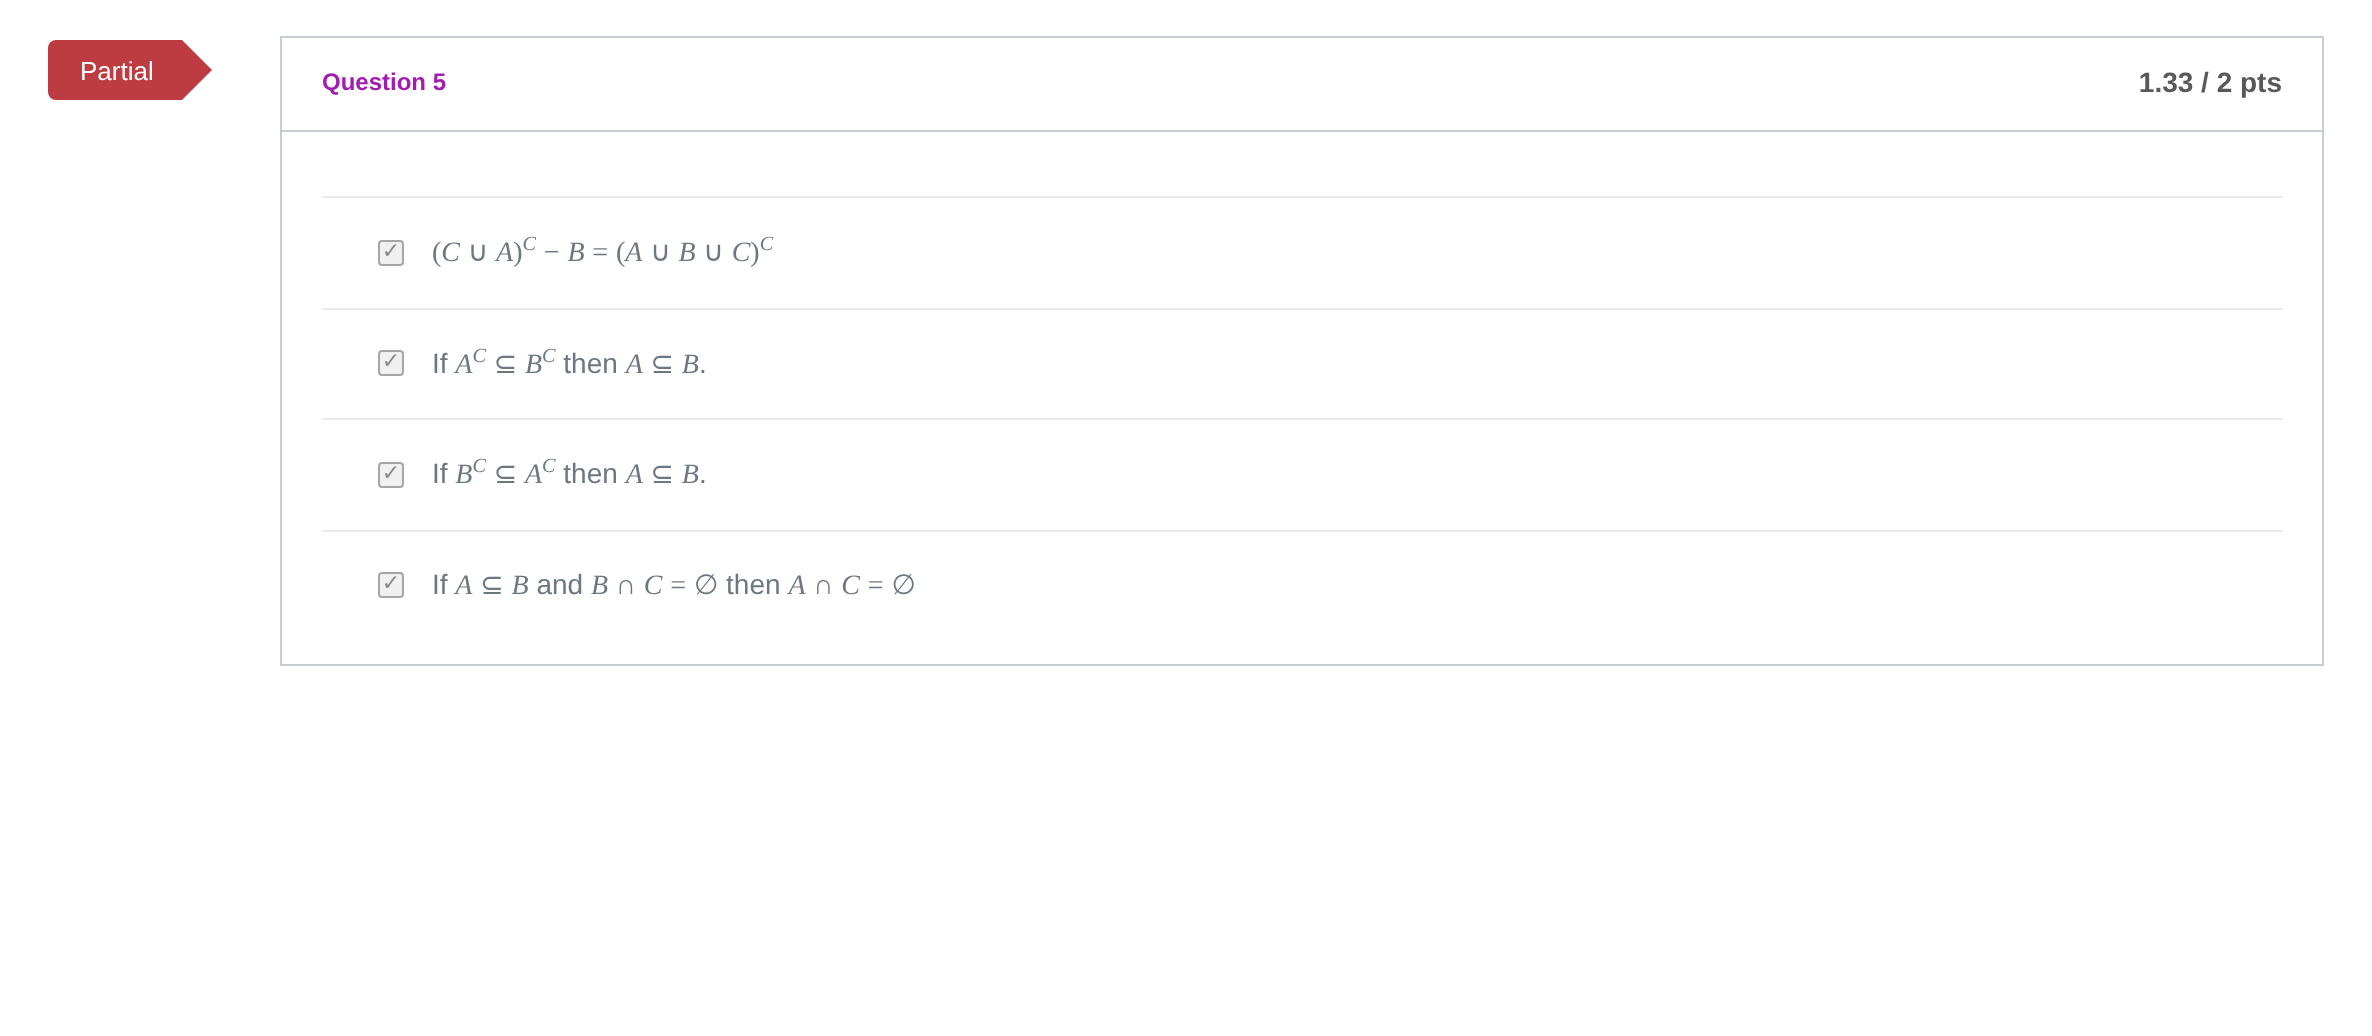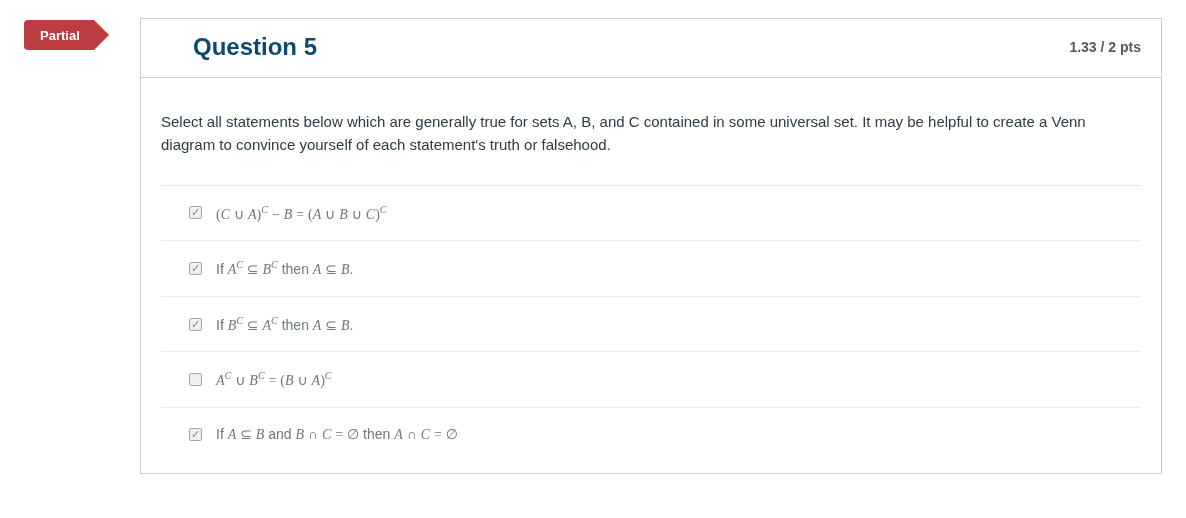--- a/index.html
+++ b/index.html
@@ -22,24 +22,23 @@
     background: #fff;
   }
   .header {
     display: flex;
     justify-content: space-between;
     align-items: center;
     padding: 14px 20px 16px 20px;
     border-bottom: 1px solid #c7cdd1;
   }
   .qtitle {
-    font-size: 24px;
+    font-size: 12px;
     font-weight: 700;
-    color: #0c4a6e;
-    margin-left: 32px;
+    color: #a21caf;
   }
   .pts {
     font-size: 14px;
     font-weight: 700;
     color: #595959;
     margin-left: 44px;
   }
   .body {
     padding: 32px 20px 12px 20px;
   }
@@ -85,21 +84,21 @@
   .txt { color: #6c7780; }
 
   .badge {
     position: absolute;
     left: -116px;
     top: 2px;
     height: 30px;
     background: #bd3c41;
     color: #fff;
     font-size: 13px;
-    font-weight: 700;
+    font-weight: 400;
     display: flex;
     align-items: center;
     padding: 0 14px 0 16px;
     border-radius: 4px 0 0 4px;
   }
   .badge::after {
     content: "";
     position: absolute;
     right: -15px;
     top: 0;
@@ -113,38 +112,33 @@
 <body>
 
 <div class="wrap">
   <div class="badge">Partial</div>
   <div class="card">
     <div class="header">
       <div class="qtitle">Question 5</div>
       <div class="pts">1.33 / 2 pts</div>
     </div>
     <div class="body">
-      <p class="prompt">Select all statements below which are generally true for sets A, B, and C contained in some universal set. It may be helpful to create a Venn diagram to convince yourself of each statement's truth or falsehood.</p>
       <div class="answers" id="answers">
           <div class="answer">
             <span class="cb checked"></span>
             <span><span class="mo">(</span><span class="mi">C</span> <span class="mo">∪</span> <span class="mi">A</span><span class="mo">)</span><span class="sup">C</span> <span class="mo">−</span> <span class="mi">B</span> <span class="mo">=</span> <span class="mo">(</span><span class="mi">A</span> <span class="mo">∪</span> <span class="mi">B</span> <span class="mo">∪</span> <span class="mi">C</span><span class="mo">)</span><span class="sup">C</span></span>
           </div>
           <div class="answer">
             <span class="cb checked"></span>
             <span><span class="txt">If </span><span class="mi">A</span><span class="sup">C</span> <span class="mo">⊆</span> <span class="mi">B</span><span class="sup">C</span><span class="txt"> then </span><span class="mi">A</span> <span class="mo">⊆</span> <span class="mi">B</span><span class="txt">.</span></span>
           </div>
           <div class="answer">
             <span class="cb checked"></span>
             <span><span class="txt">If </span><span class="mi">B</span><span class="sup">C</span> <span class="mo">⊆</span> <span class="mi">A</span><span class="sup">C</span><span class="txt"> then </span><span class="mi">A</span> <span class="mo">⊆</span> <span class="mi">B</span><span class="txt">.</span></span>
           </div>
           <div class="answer">
-            <span class="cb"></span>
-            <span><span class="mi">A</span><span class="sup">C</span> <span class="mo">∪</span> <span class="mi">B</span><span class="sup">C</span> <span class="mo">=</span> <span class="mo">(</span><span class="mi">B</span> <span class="mo">∪</span> <span class="mi">A</span><span class="mo">)</span><span class="sup">C</span></span>
-          </div>
-          <div class="answer">
             <span class="cb checked"></span>
             <span><span class="txt">If </span><span class="mi">A</span> <span class="mo">⊆</span> <span class="mi">B</span><span class="txt"> and </span><span class="mi">B</span> <span class="mo">∩</span> <span class="mi">C</span> <span class="mo">=</span> <span class="empty">∅</span><span class="txt"> then </span><span class="mi">A</span> <span class="mo">∩</span> <span class="mi">C</span> <span class="mo">=</span> <span class="empty">∅</span></span>
           </div>
         </div>
     </div>
   </div>
 </div>
 
 </body></html>

